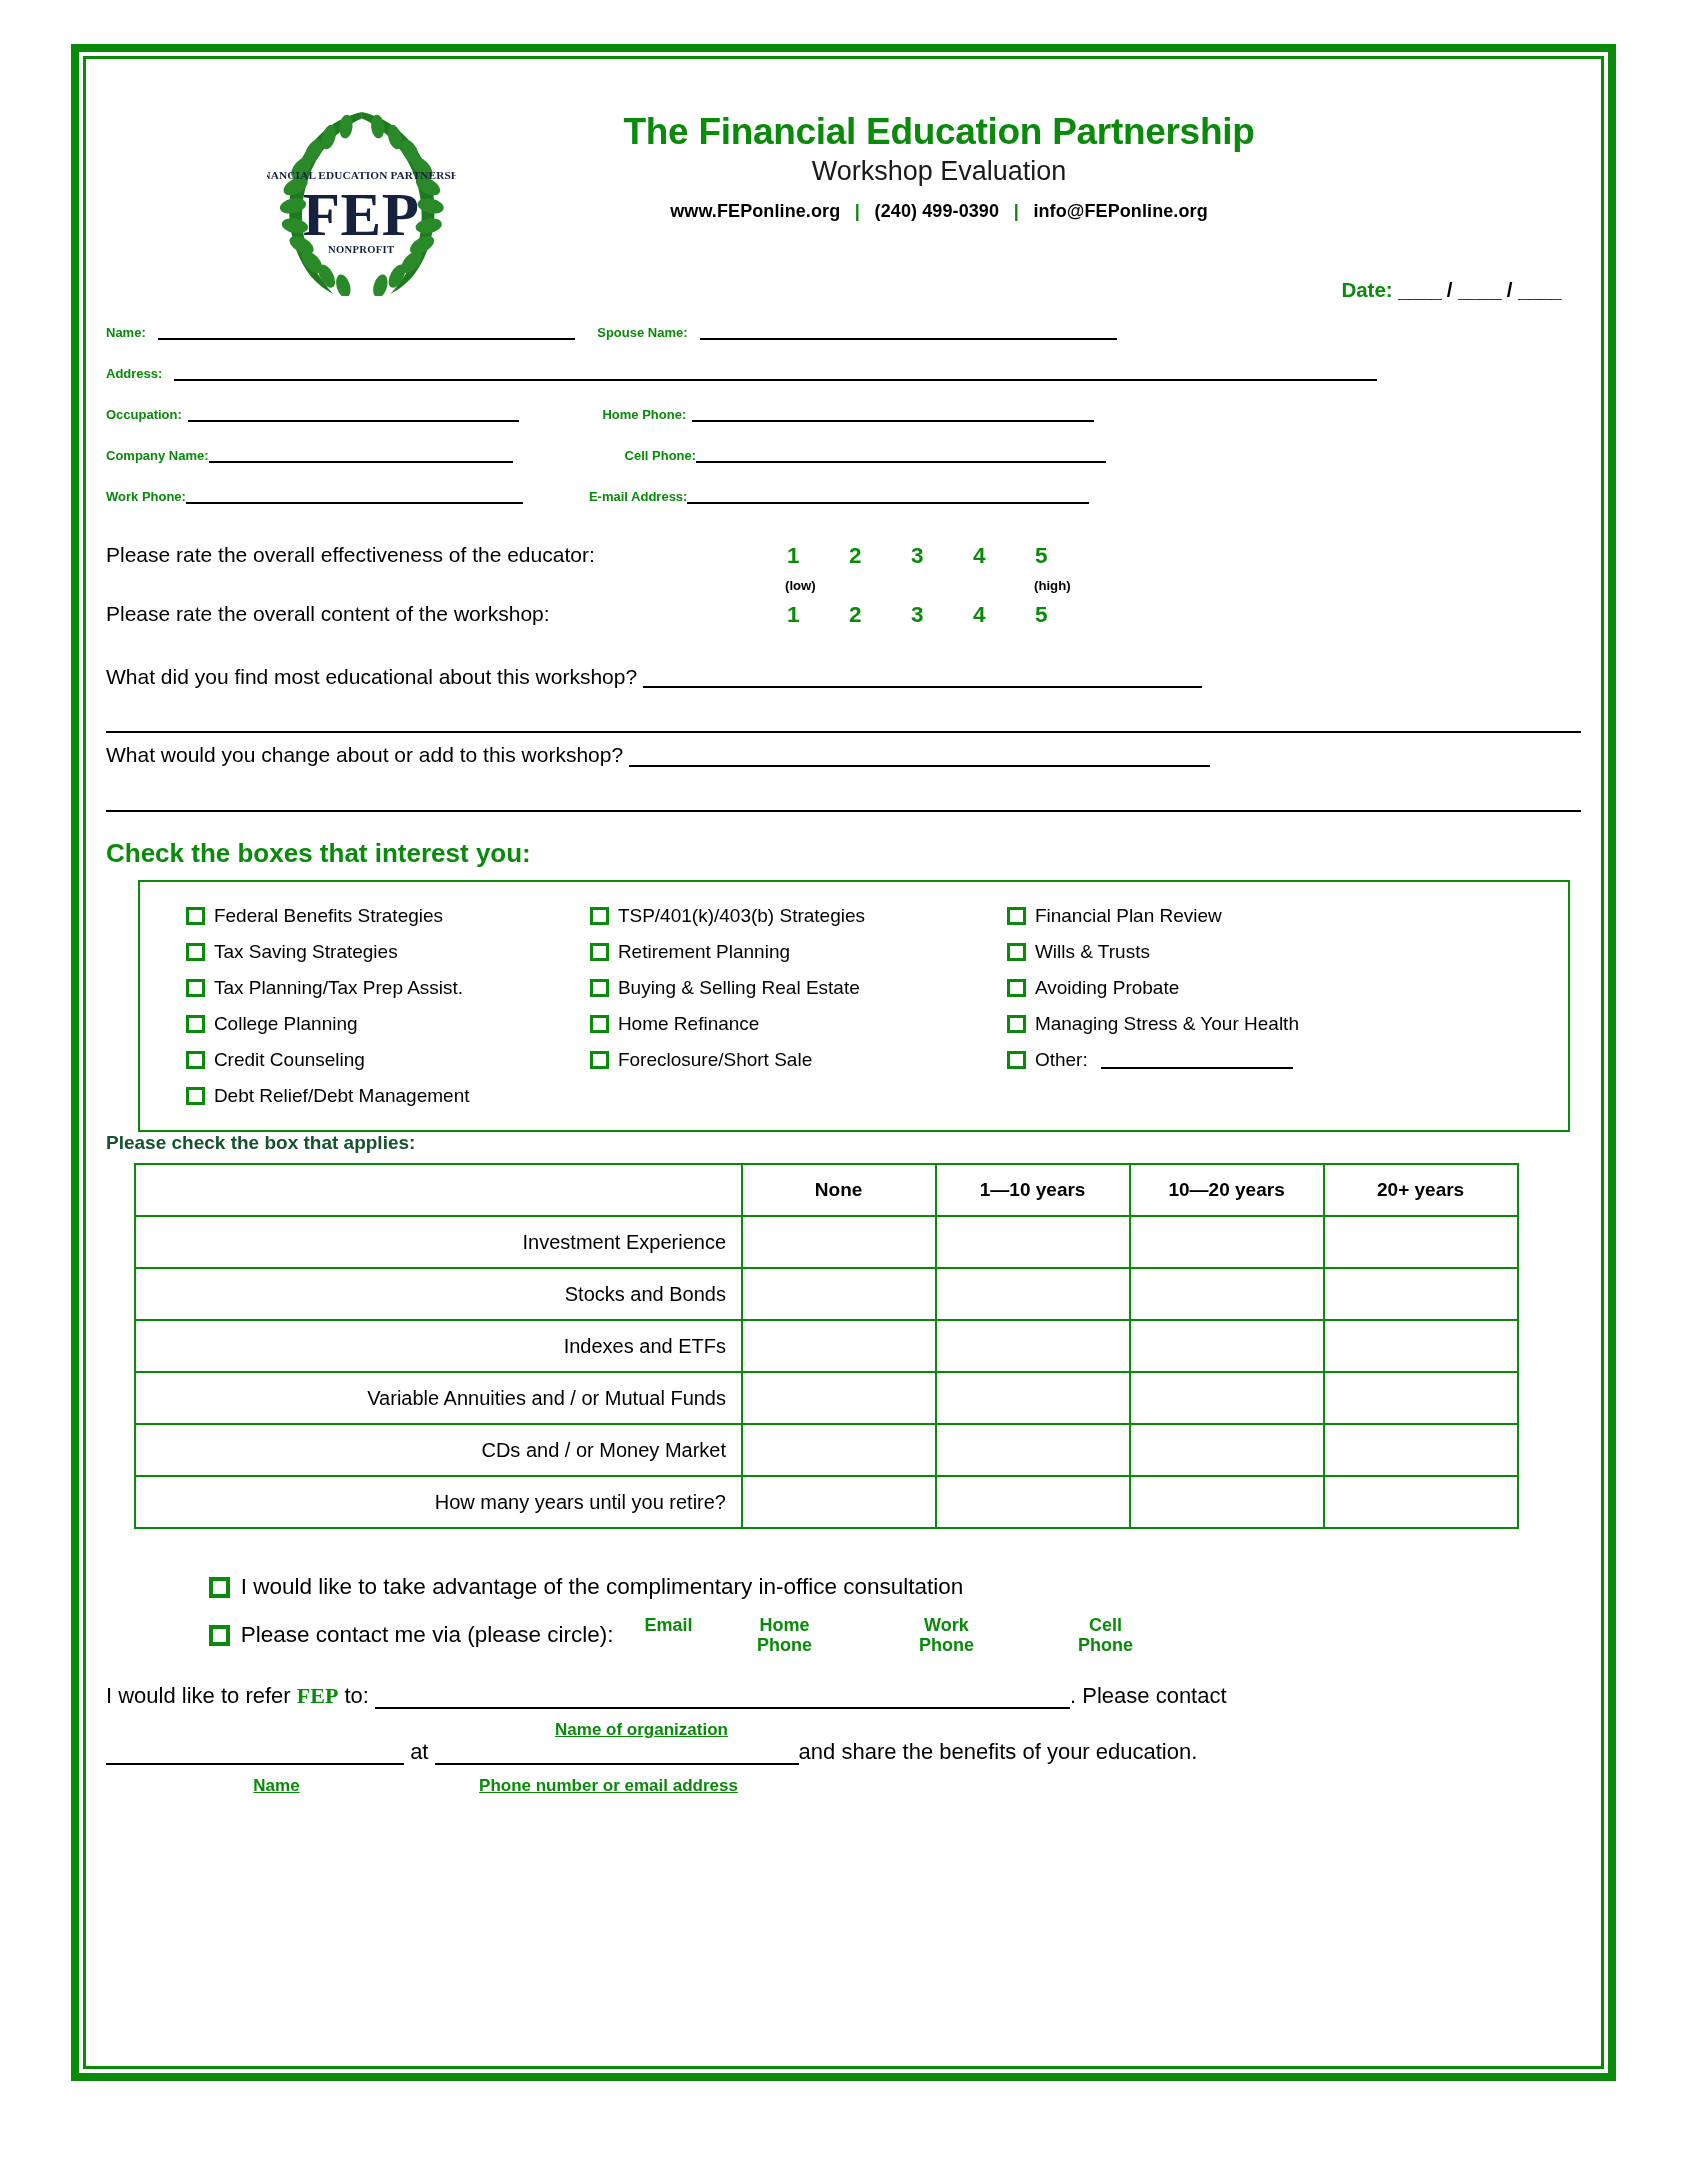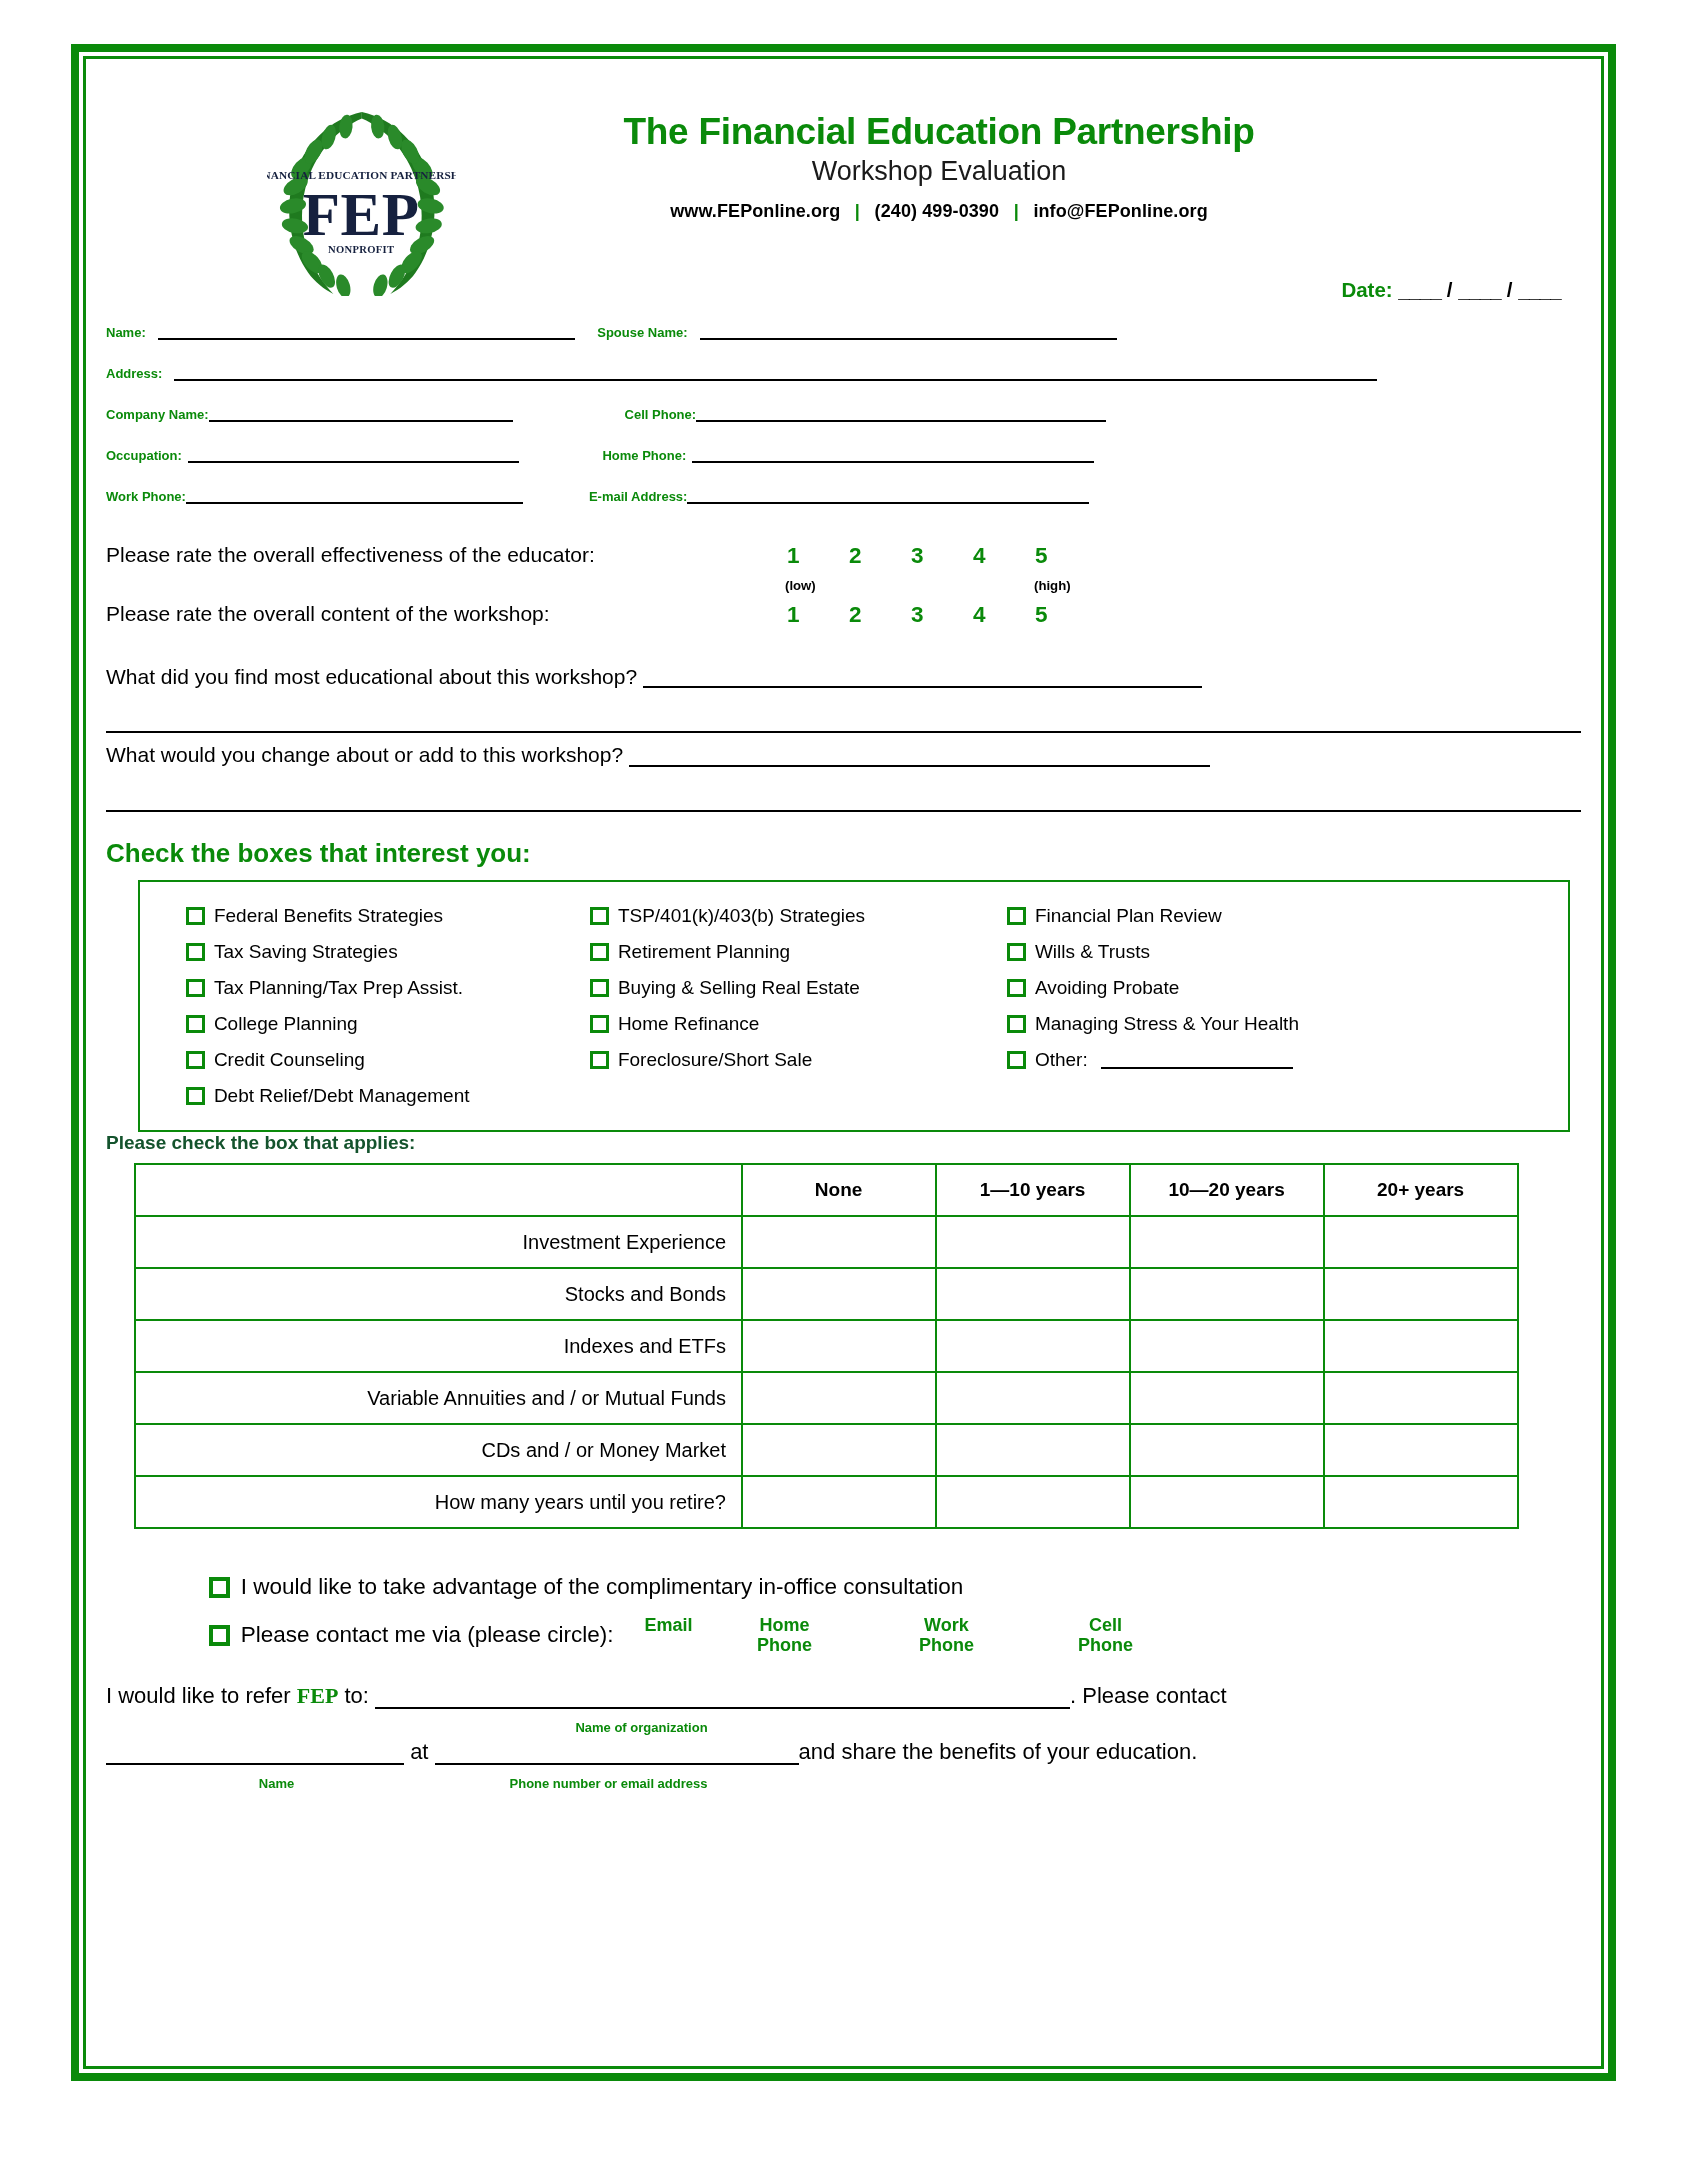--- a/index.html
+++ b/index.html
@@ -328,24 +328,25 @@
     font-size: 22px;
   }
   .rline {
     display: inline-block;
     vertical-align: bottom;
     border-bottom: 2.6px solid #000;
     height: 24px;
   }
   .cap {
     position: absolute;
-    font-size: 13px;
+    font-size: 17px;
     font-weight: bold;
     color: #0a8a0a;
     text-align: center;
+    text-decoration: underline;
   }
   .cap.c-org  { left: 423px; top: 37px; width: 225px; }
   .cap.c-name { left: 78px; top: 37px; width: 185px; }
   .cap.c-ph   { left: 324px; top: 37px; width: 357px; }
 </style>
 </head>
 <body>
 
 <div id="page">
 
@@ -430,35 +431,35 @@
         <span class="fline" style="width:417px"></span>
       </div>
 
       <div class="frow">
         <span class="flabel">Address:</span>
         <span class="fgap"></span>
         <span class="fline" style="width:1203px"></span>
       </div>
 
       <div class="frow">
-        <span class="flabel">Company Name:</span>
-        <span class="fline" style="width:304px"></span>
-        <span class="fgap" style="width:112px"></span>
-        <span class="flabel">Cell Phone:</span>
-        <span class="fline" style="width:410px"></span>
-      </div>
-
-      <div class="frow">
         <span class="flabel">Occupation:</span>
         <span class="fgap" style="width:6.6px"></span>
         <span class="fline" style="width:331px"></span>
         <span class="fgap" style="width:83px"></span>
         <span class="flabel">Home Phone:</span>
         <span class="fgap" style="width:5.3px"></span>
         <span class="fline" style="width:402px"></span>
+      </div>
+
+      <div class="frow">
+        <span class="flabel">Company Name:</span>
+        <span class="fline" style="width:304px"></span>
+        <span class="fgap" style="width:112px"></span>
+        <span class="flabel">Cell Phone:</span>
+        <span class="fline" style="width:410px"></span>
       </div>
 
       <div class="frow">
         <span class="flabel">Work Phone:</span>
         <span class="fline" style="width:337px"></span>
         <span class="fgap" style="width:66px"></span>
         <span class="flabel">E-mail Address:</span>
         <span class="fline" style="width:402px"></span>
       </div>
     </div>

